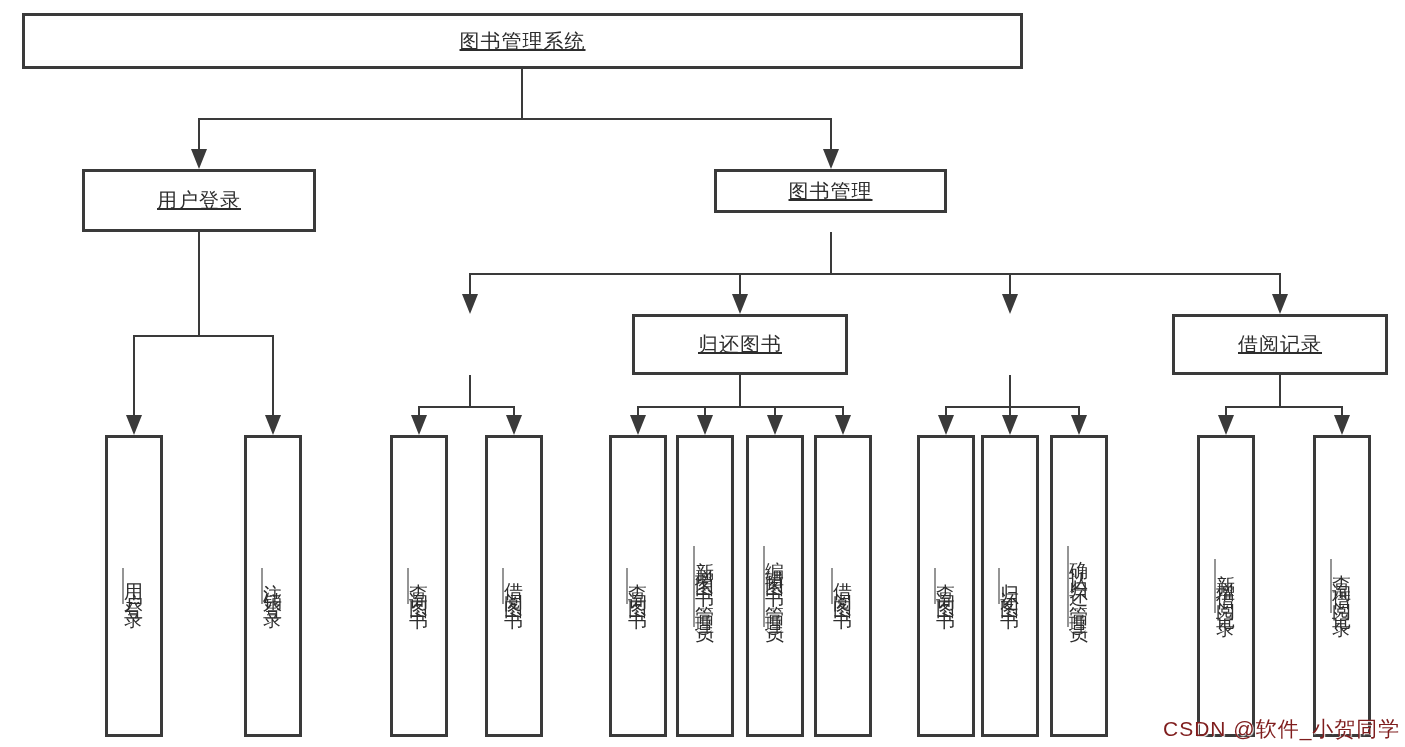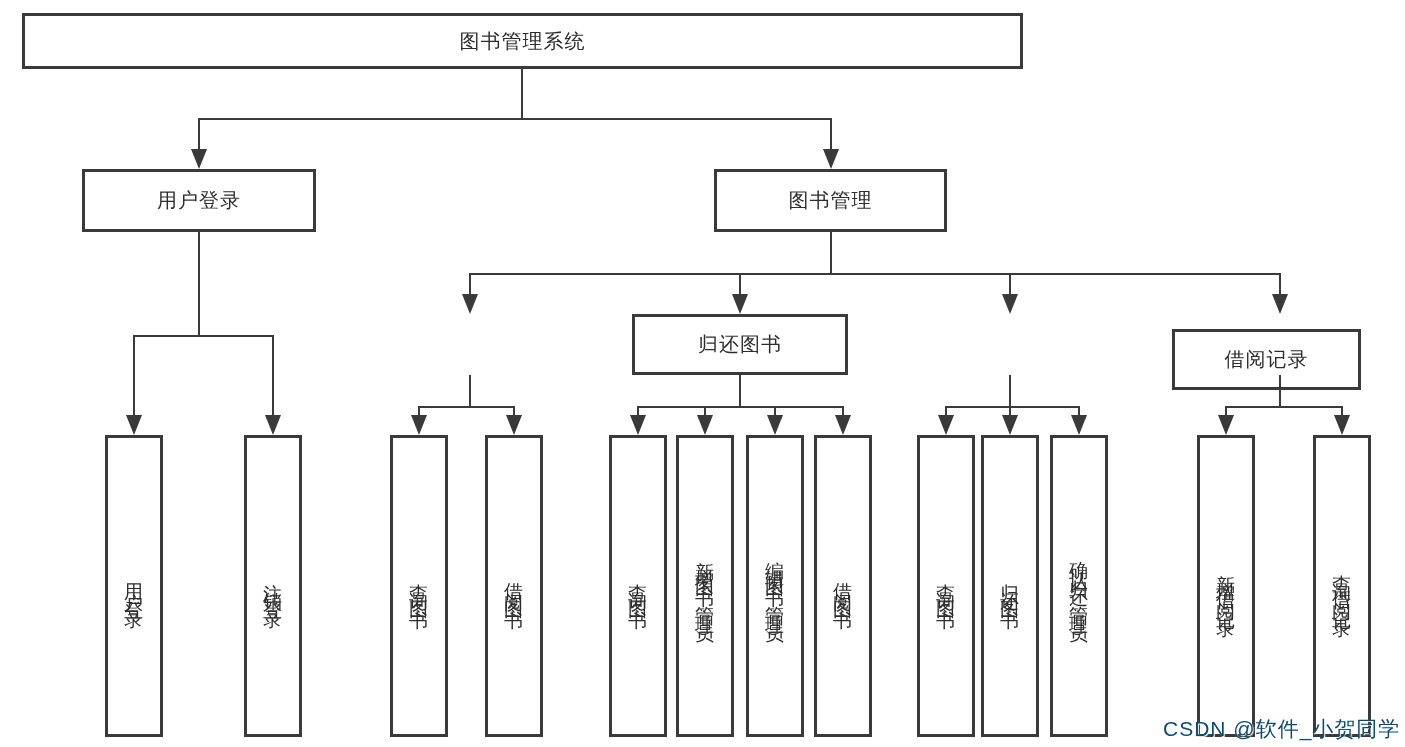--- a/index.html
+++ b/index.html
@@ -14,20 +14,21 @@
     position:absolute;
     box-sizing:border-box;
     border:3px solid #3a3a3a;
     background:#ffffff;
     display:flex;
     align-items:center;
     justify-content:center;
     color:#2d2d2d;
     font-size:20px;
     letter-spacing:1px;
+    text-decoration:underline;
   }
   .vbox span{
     writing-mode:vertical-rl;
     text-orientation:mixed;
     font-size:19px;
     letter-spacing:9px;
     line-height:1;
     color:#2d2d2d;
   }
   .hline,.vline{
@@ -49,21 +50,21 @@
     width:0;height:0;
     border-left:8px solid transparent;
     border-right:8px solid transparent;
     border-top:20px solid #3a3a3a;
   }
   .watermark{
     position:absolute;
     left:1163px;
     top:715px;
     font-size:21px;
-    color:#0c4a6e;
+    color:#7f1d1d;
     letter-spacing:1px;
     z-index:5;
     white-space:nowrap;
     text-shadow:1px 1px 1px #ffffff;
   }
 </style>
 </head>
 <body>
 
 <div class="stage">
@@ -73,40 +74,40 @@
   </div>
 
   <div class="vline" style="left:521px;top:69px;height:49px;"></div>
   <div class="hline" style="left:198px;top:118px;width:634px;"></div>
   <div class="drop" style="left:198px;top:118px;height:31px;"></div>
   <div class="drop" style="left:830px;top:118px;height:31px;"></div>
 
   <div class="box" style="left:82px;top:169px;width:234px;height:63px;">
     <span>用户登录</span>
   </div>
-  <div class="box" style="left:714px;top:169px;width:233px;height:63px;">
+  <div class="box" style="left:714px;top:169px;width:233px;height:44px;">
     <span>图书管理</span>
   </div>
 
   <div class="vline" style="left:198px;top:232px;height:103px;"></div>
   <div class="hline" style="left:133px;top:335px;width:141px;"></div>
   <div class="drop" style="left:133px;top:335px;height:80px;"></div>
   <div class="drop" style="left:272px;top:335px;height:80px;"></div>
 
   <div class="vline" style="left:830px;top:232px;height:41px;"></div>
   <div class="hline" style="left:469px;top:273px;width:812px;"></div>
   <div class="drop" style="left:469px;top:273px;height:21px;"></div>
   <div class="drop" style="left:739px;top:273px;height:21px;"></div>
   <div class="drop" style="left:1009px;top:273px;height:21px;"></div>
   <div class="drop" style="left:1279px;top:273px;height:21px;"></div>
 
   <div class="box" style="left:632px;top:314px;width:216px;height:61px;">
     <span>归还图书</span>
   </div>
-  <div class="box" style="left:1172px;top:329px;width:189px;height:61px;">
+  <div class="box" style="left:1172px;top:314px;width:216px;height:61px;">
     <span>借阅记录</span>
   </div>
 
   <div class="vline" style="left:469px;top:375px;height:31px;"></div>
   <div class="hline" style="left:418px;top:406px;width:97px;"></div>
   <div class="drop" style="left:418px;top:406px;height:9px;"></div>
   <div class="drop" style="left:513px;top:406px;height:9px;"></div>
 
   <div class="vline" style="left:739px;top:375px;height:31px;"></div>
   <div class="hline" style="left:637px;top:406px;width:207px;"></div>

